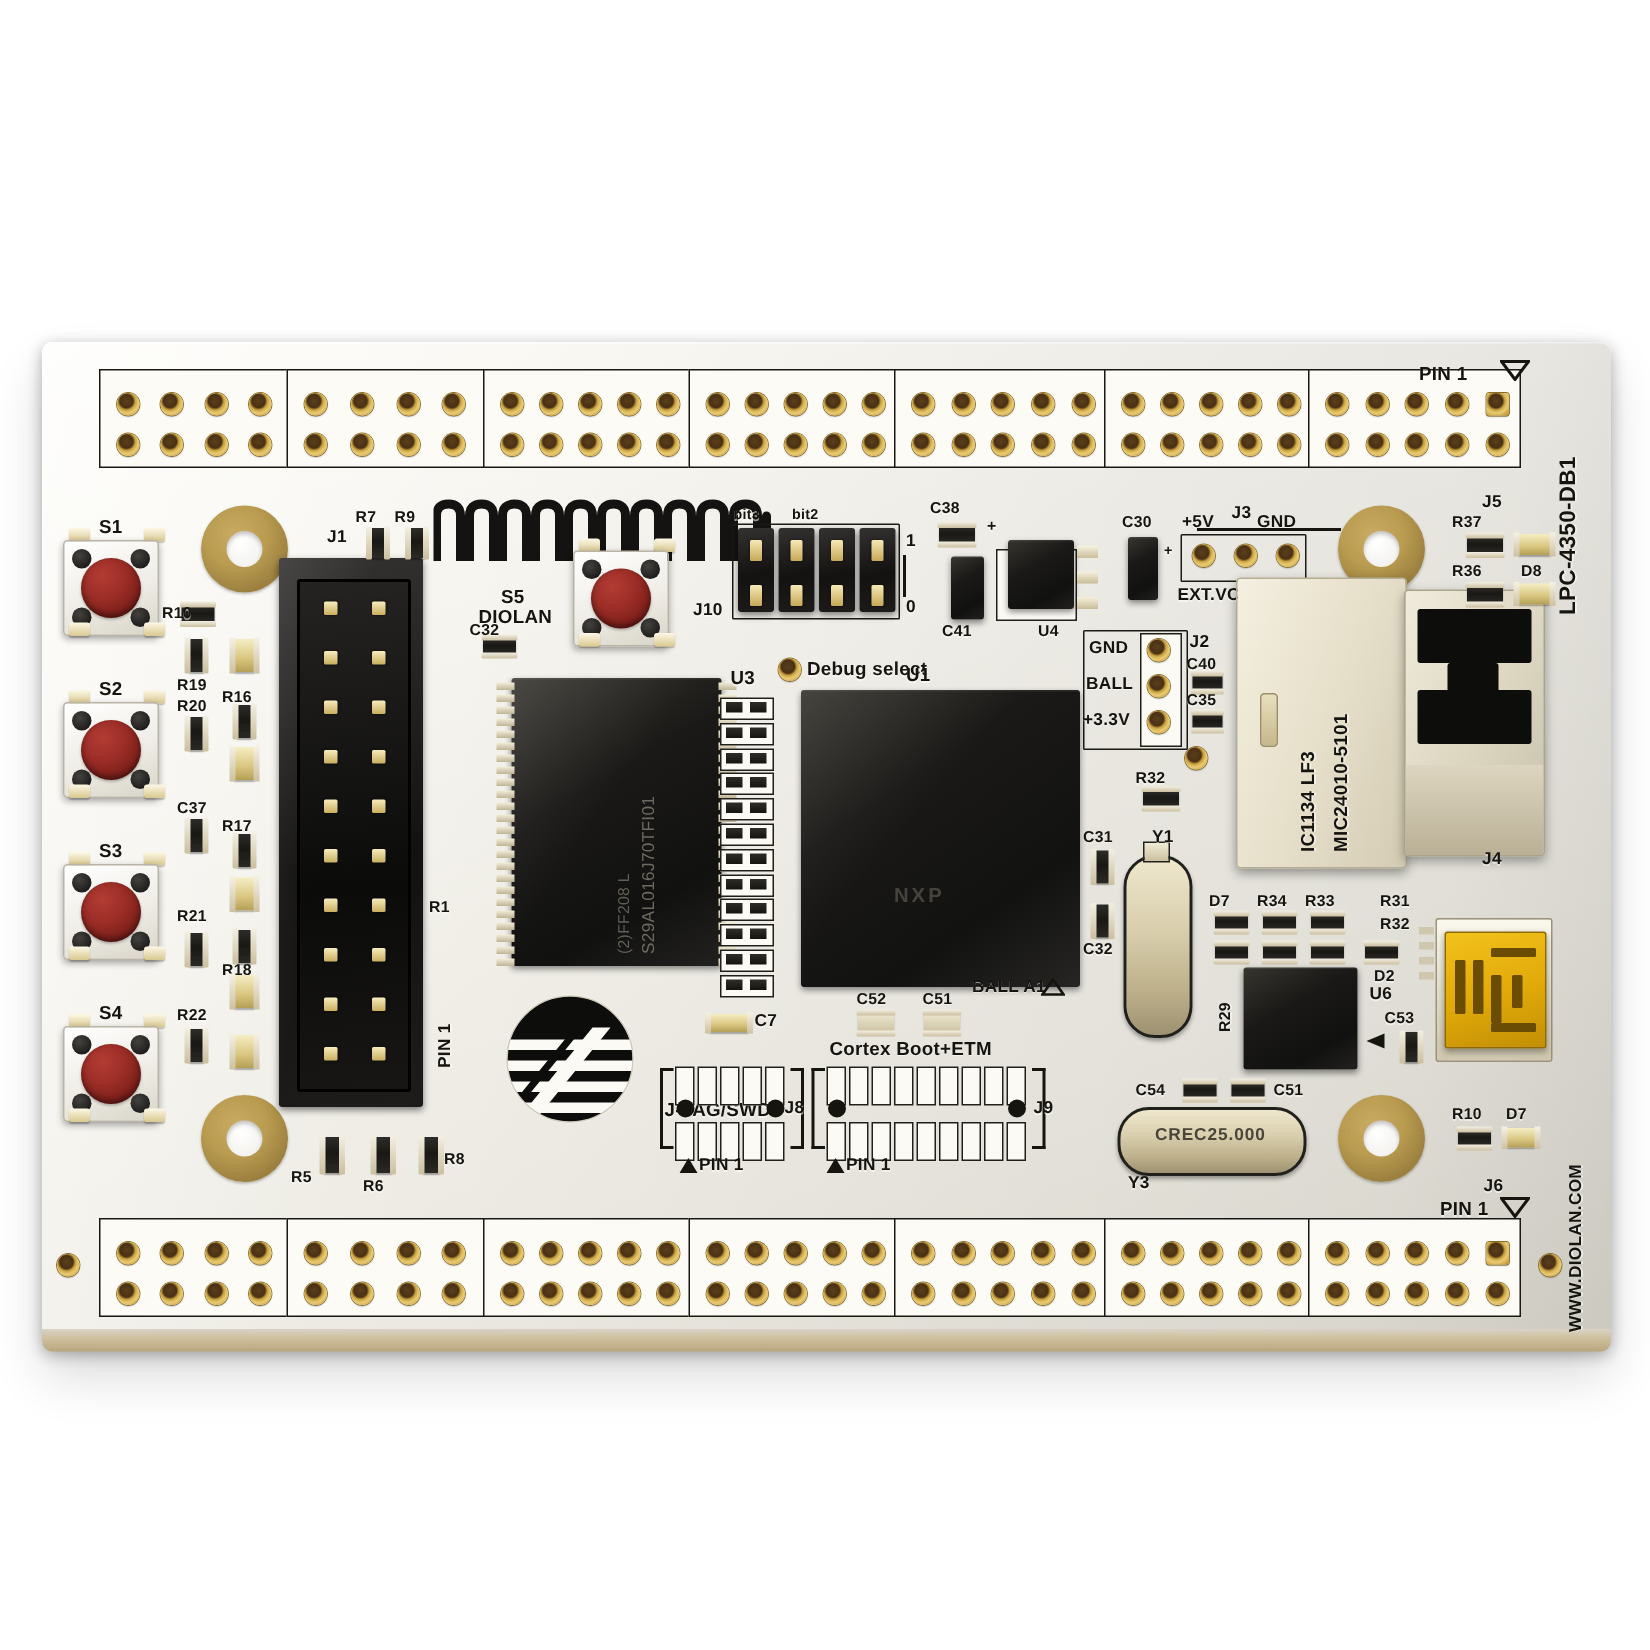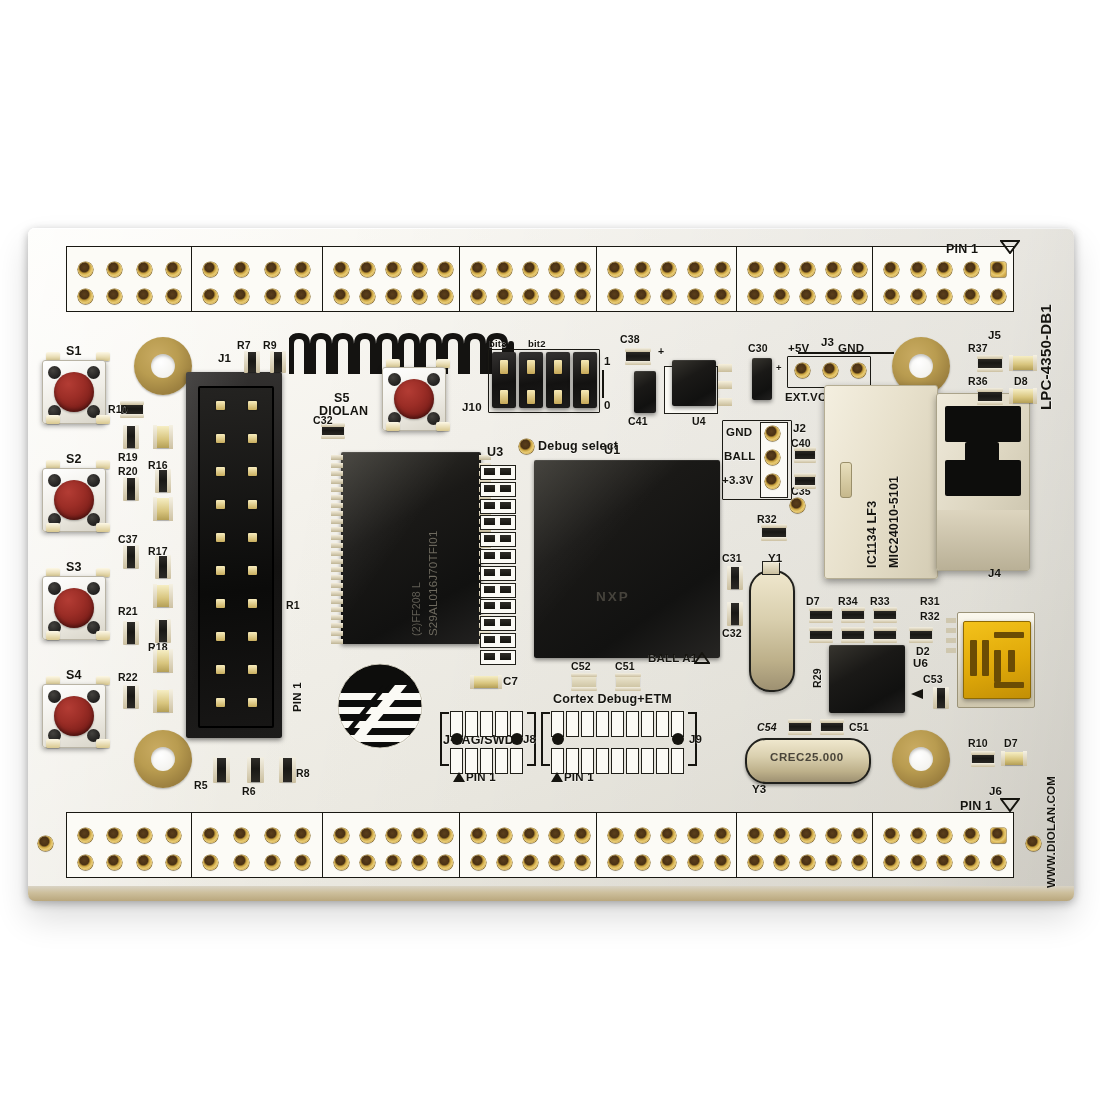--- a/index.html
+++ b/index.html
@@ -537,21 +537,21 @@
     <div class="silkwhite" style="left:760px;top:422px;width:26px;height:74px;"></div>
     <div class="pad" style="left:765px;top:426px;"></div>
     <div class="pad" style="left:765px;top:450px;"></div>
     <div class="pad" style="left:765px;top:474px;"></div>
     <div class="slk s11" style="left:726px;top:427px;">GND</div>
     <div class="slk s11" style="left:724px;top:451px;">BALL</div>
     <div class="slk s11" style="left:722px;top:475px;">+3.3V</div>
     <div class="slk s11" style="left:793px;top:423px;">J2</div>
     <div class="slk s10" style="left:791px;top:438px;">C40</div>
     <div class="res resh" style="left:795px;top:450px;width:20px;height:10px;"></div>
-    <div class="slk s10" style="left:791px;top:486px;text-align:right;">C35</div>
+    <div class="slk s10" style="left:791px;top:462px;text-align:right;">C35</div>
     <div class="res resh" style="left:795px;top:476px;width:20px;height:10px;"></div>
     <div class="pad" style="left:790px;top:498px;"></div>
   </div>
 
   <div class="lay">
     <div class="ic" style="left:534px;top:460px;width:186px;height:198px;
          background:linear-gradient(145deg,#34322c 0%,#1a1917 34%,#121211 72%,#262523 100%);"></div>
     <div class="lay" style="left:534px;top:460px;width:186px;height:198px;border-radius:2px;
          background:linear-gradient(130deg,rgba(255,255,255,.09),rgba(255,255,255,0) 42%);"></div>
     <div class="slk s13" style="left:596px;top:590px;color:#46433c;text-shadow:none;letter-spacing:2px;">NXP</div>
@@ -620,21 +620,21 @@
     <div class="ic" style="left:829px;top:645px;width:76px;height:68px;"></div>
     <div class="slk s11" style="left:913px;top:658px;">U6</div>
     <div class="slk s10" style="left:923px;top:674px;">C53</div>
     <div class="res" style="left:936px;top:688px;width:10px;height:20px;"></div>
     <svg class="lay" style="left:910px;top:688px;" width="14" height="12">
       <polygon points="1,6 13,1 13,11" fill="#15140f"></polygon>
     </svg>
   </div>
 
   <div class="lay">
-    <div class="slk s10" style="left:757px;top:722px;font-style:italic;">C54</div>
+    <div class="slk s10" style="left:757px;top:722px;">C54</div>
     <div class="res resh" style="left:789px;top:722px;width:22px;height:10px;"></div>
     <div class="res resh" style="left:821px;top:722px;width:22px;height:10px;"></div>
     <div class="slk s10" style="left:849px;top:722px;">C51</div>
     <div class="xtal" style="left:745px;top:738px;width:122px;height:42px;border-radius:21px;"></div>
     <div class="slk s11" style="left:770px;top:752px;color:#4a453a;text-shadow:none;letter-spacing:.6px;">CREC25.000</div>
     <div class="slk s11" style="left:752px;top:784px;">Y3</div>
   </div>
 
   <div class="lay">
     <div class="slk s11" style="left:988px;top:568px;">J4</div>
@@ -704,21 +704,21 @@
     <div class="slk s11" style="left:466px;top:772px;">PIN 1</div>
   </div>
 
   <div class="lay">
     <div class="slk s10" style="left:571px;top:661px;">C52</div>
     <div class="res resh" style="left:572px;top:676px;width:24px;height:12px;
          background:linear-gradient(180deg,#ece6cf,#cdc3a2);"></div>
     <div class="slk s10" style="left:615px;top:661px;">C51</div>
     <div class="res resh" style="left:616px;top:676px;width:24px;height:12px;
          background:linear-gradient(180deg,#ece6cf,#cdc3a2);"></div>
-    <div class="slk s12" style="left:553px;top:693px;">Cortex Debug+ETM</div>
+    <div class="slk s12" style="left:553px;top:693px;">Cortex Boot+ETM</div>
     <div id="j9pins">
         <div class="lay" style="left: 541px; top: 712px; width: 7px; height: 50px; border-top: 2px solid rgb(21, 20, 15); border-bottom: 2px solid rgb(21, 20, 15); border-left: 2px solid rgb(21, 20, 15); border-image: initial; border-right: none;"></div>
         <div class="lay" style="left: 688px; top: 712px; width: 7px; height: 50px; border-top: 2px solid rgb(21, 20, 15); border-right: 2px solid rgb(21, 20, 15); border-bottom: 2px solid rgb(21, 20, 15); border-image: initial; border-left: none;"></div>
         <div class="silkwhite" style="left: 551px; top: 711px; width: 11px; height: 24px;"></div>
         <div class="silkwhite" style="left: 551px; top: 748px; width: 11px; height: 24px;"></div>
         <div class="silkwhite" style="left: 566px; top: 711px; width: 11px; height: 24px;"></div>
         <div class="silkwhite" style="left: 566px; top: 748px; width: 11px; height: 24px;"></div>
         <div class="silkwhite" style="left: 581px; top: 711px; width: 11px; height: 24px;"></div>
         <div class="silkwhite" style="left: 581px; top: 748px; width: 11px; height: 24px;"></div>
         <div class="silkwhite" style="left: 596px; top: 711px; width: 11px; height: 24px;"></div>

